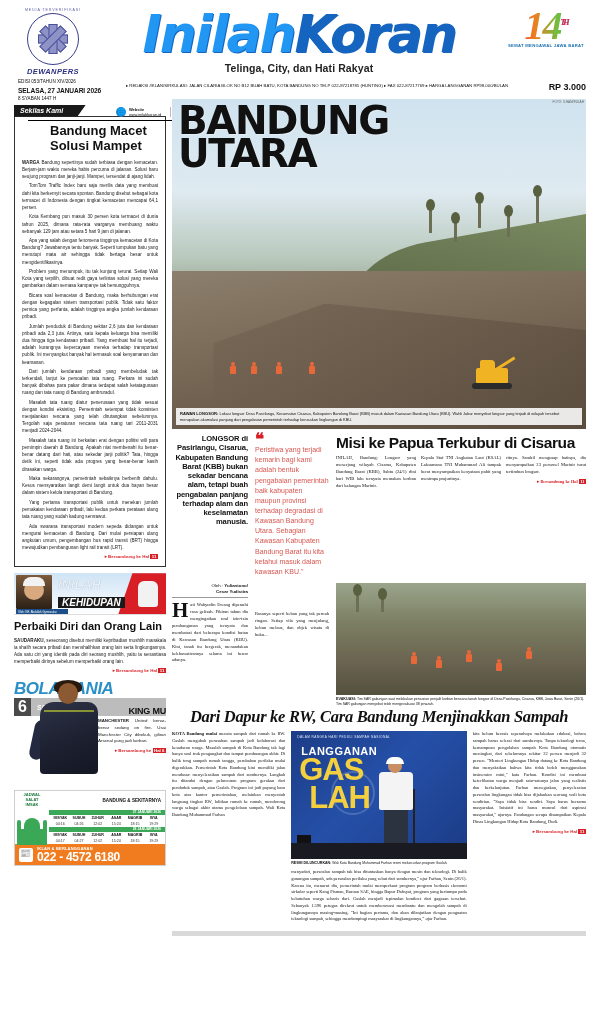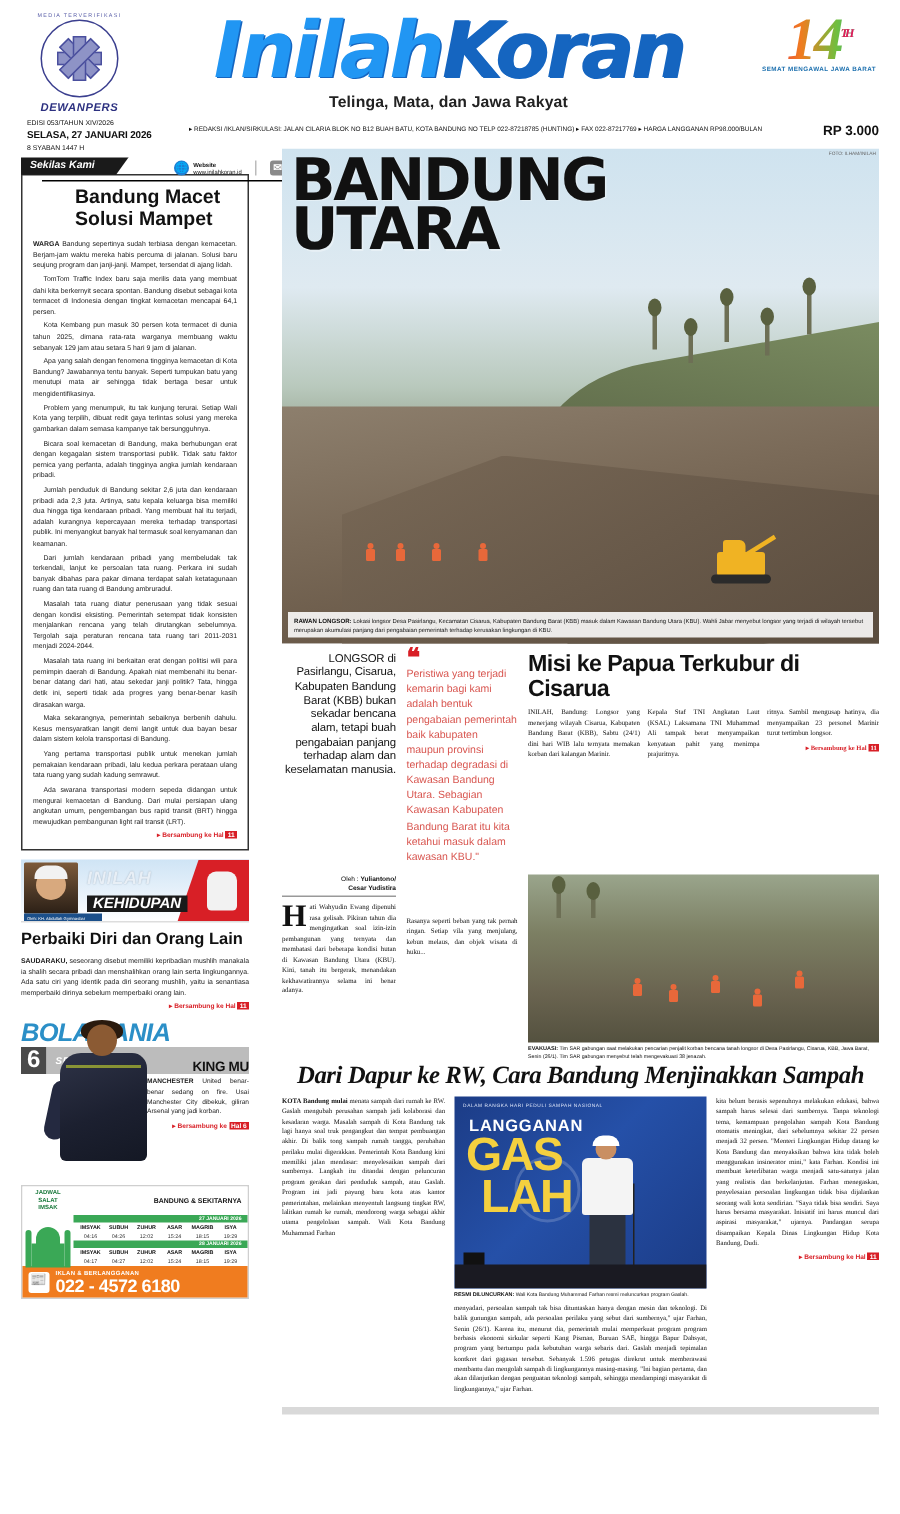--- a/index.html
+++ b/index.html
@@ -70,21 +70,21 @@
   .soc { display:flex; align-items:center; gap:2.5px; padding: 0 9px; border-right: 0.6px solid #bbb; }
   .soc:last-child { border-right: none; }
   .soc-ic { width: 10px; height: 10px; border-radius: 2px; flex:0 0 10px;
             display:flex; align-items:center; justify-content:center; color:#fff; font-size:7px; font-weight:bold;}
   .soc-tx { font-size: 3.9px; line-height: 1.35; color:#111; white-space:nowrap;}
   .soc-tx b { font-size: 4px; }
 
   
   .content { display: flex; padding: 4px 14px 0 14px; gap: 6px; }
   .col-left { flex: 0 0 152px; }
-  .col-right { flex: 1; margin-left: 16px; }
+  .col-right { flex: 1; }
 
   
   .sekilas-tab {
     background: #1a1a1a; color: #fff; font-style: italic; font-weight: bold;
     font-size: 7px; padding: 2.5px 8px 2.5px 6px; display: inline-block;
     clip-path: polygon(0 0, 100% 0, 88% 100%, 0 100%); width: 72px;
   }
   .sekilas-box { border: 0.8px solid #333; padding: 6px 7px 7px 7px; margin-top:-1px;}
   .sekilas-h {
     font-family:"Liberation Sans", sans-serif;
@@ -222,21 +222,21 @@
     font-size: 3.9px; line-height:1.45; color:#111;
   }
   .hero-cap b { font-size:4.1px; }
 
   
   .mid { display:flex; gap:7px; margin-top: 5px; }
   .mid-c1 { flex: 0 0 76px; }
   .mid-c2 { flex: 0 0 74px; }
   .mid-c3 { flex: 1; }
   .kicker {
-    font-size: 7.6px; font-weight: normal; line-height: 1.22; text-align: right; color:#111;
+    font-size: 7.6px; font-weight: bold; line-height: 1.22; text-align: right; color:#111;
     letter-spacing:-.1px;
   }
   .quote-mark { color:#d81f26; font-size:17px; font-weight:bold; line-height:.6; font-family:"DejaVu Serif",serif;}
   .quote-tx { font-size: 7px; line-height: 1.45; color:#d8554f; margin-top:1px;}
   .mid-h2 {
     font-size: 15.5px; font-weight: bold; color:#111; line-height:1.1; letter-spacing:-.4px; margin-bottom:4px;
   }
   .serif-body {
     font-family: "Liberation Serif", serif; font-size: 4.6px; line-height:1.5; text-align: justify; color:#111;
   }
@@ -314,21 +314,21 @@
             <span style="transform:translate(-50%,-50%) rotate(135deg)"></span>
           </div>
         </div>
         <div class="dp-text">
           <span>DEWAN</span><b>PERS</b>
         </div>
       </div>
 
       <div class="mast-title">
         <div class="logo-text"><span>Inilah</span><span class="kor">Koran</span></div>
-        <div class="tagline">Telinga, Mata, dan Jawa Rakyat</div>
+        <div class="tagline">Telinga, City, dan Hati Rakyat</div>
       </div>
 
       <div class="anniv">
         <div class="anniv-num"><span>14</span><span class="anniv-th">TH</span></div>
         <div class="anniv-rib">SEMAT MENGAWAL JAWA BARAT</div>
       </div>
     </div>
 
     <div class="info-strip">
       <div class="edisi">

